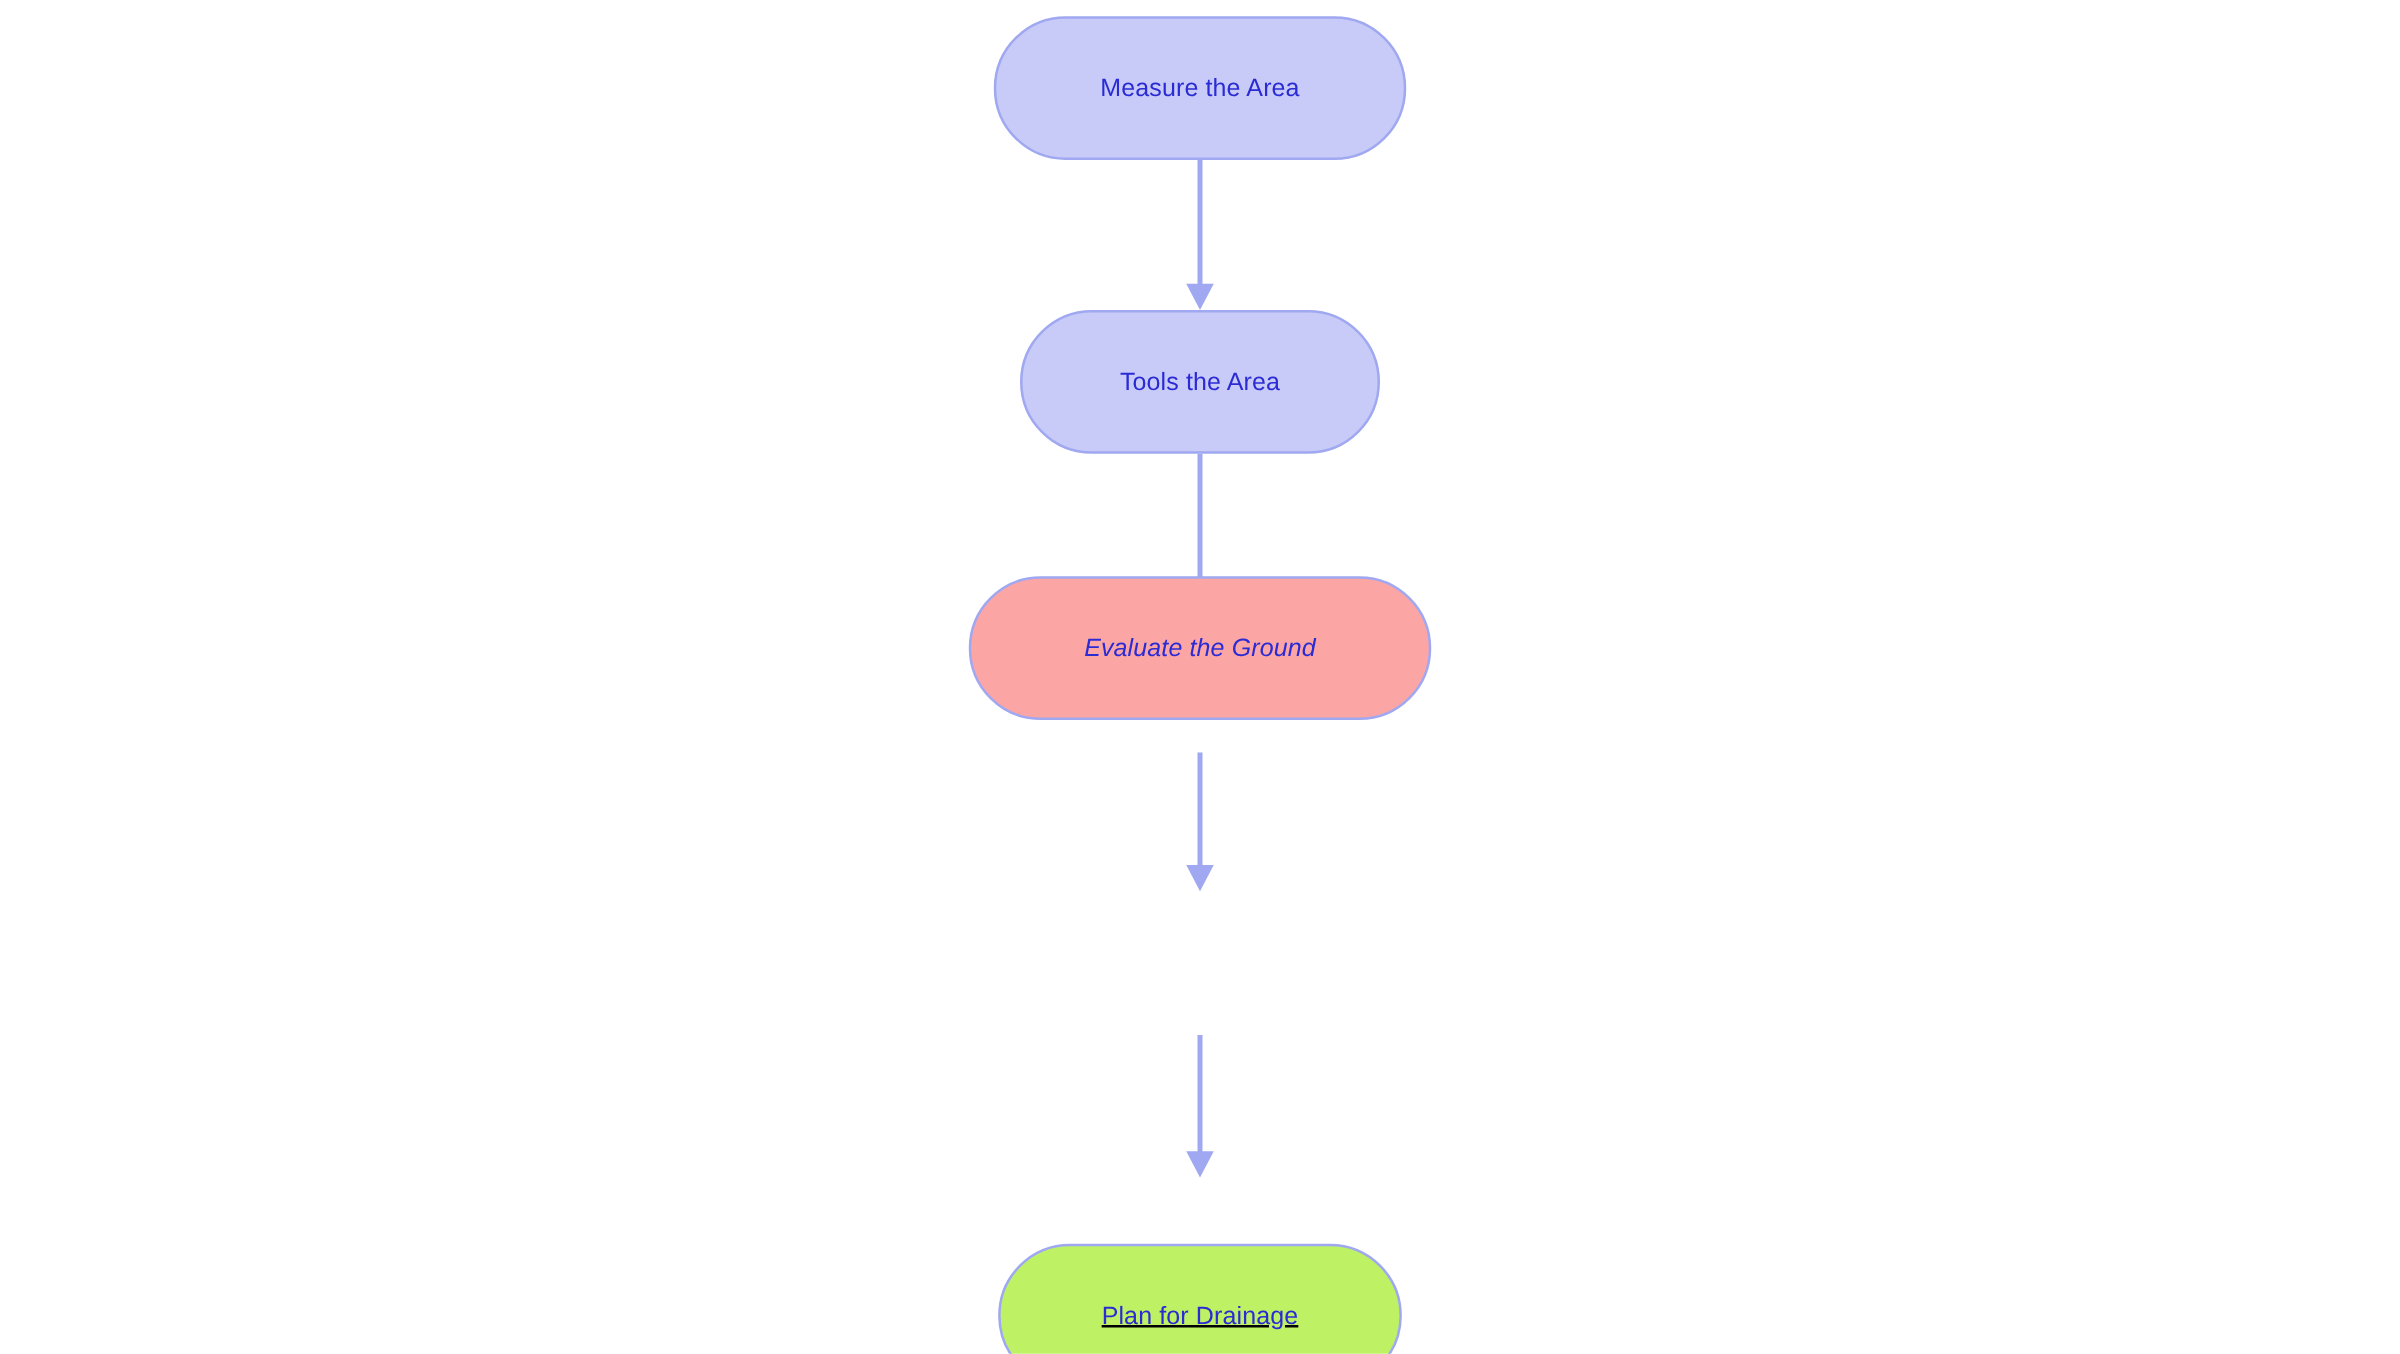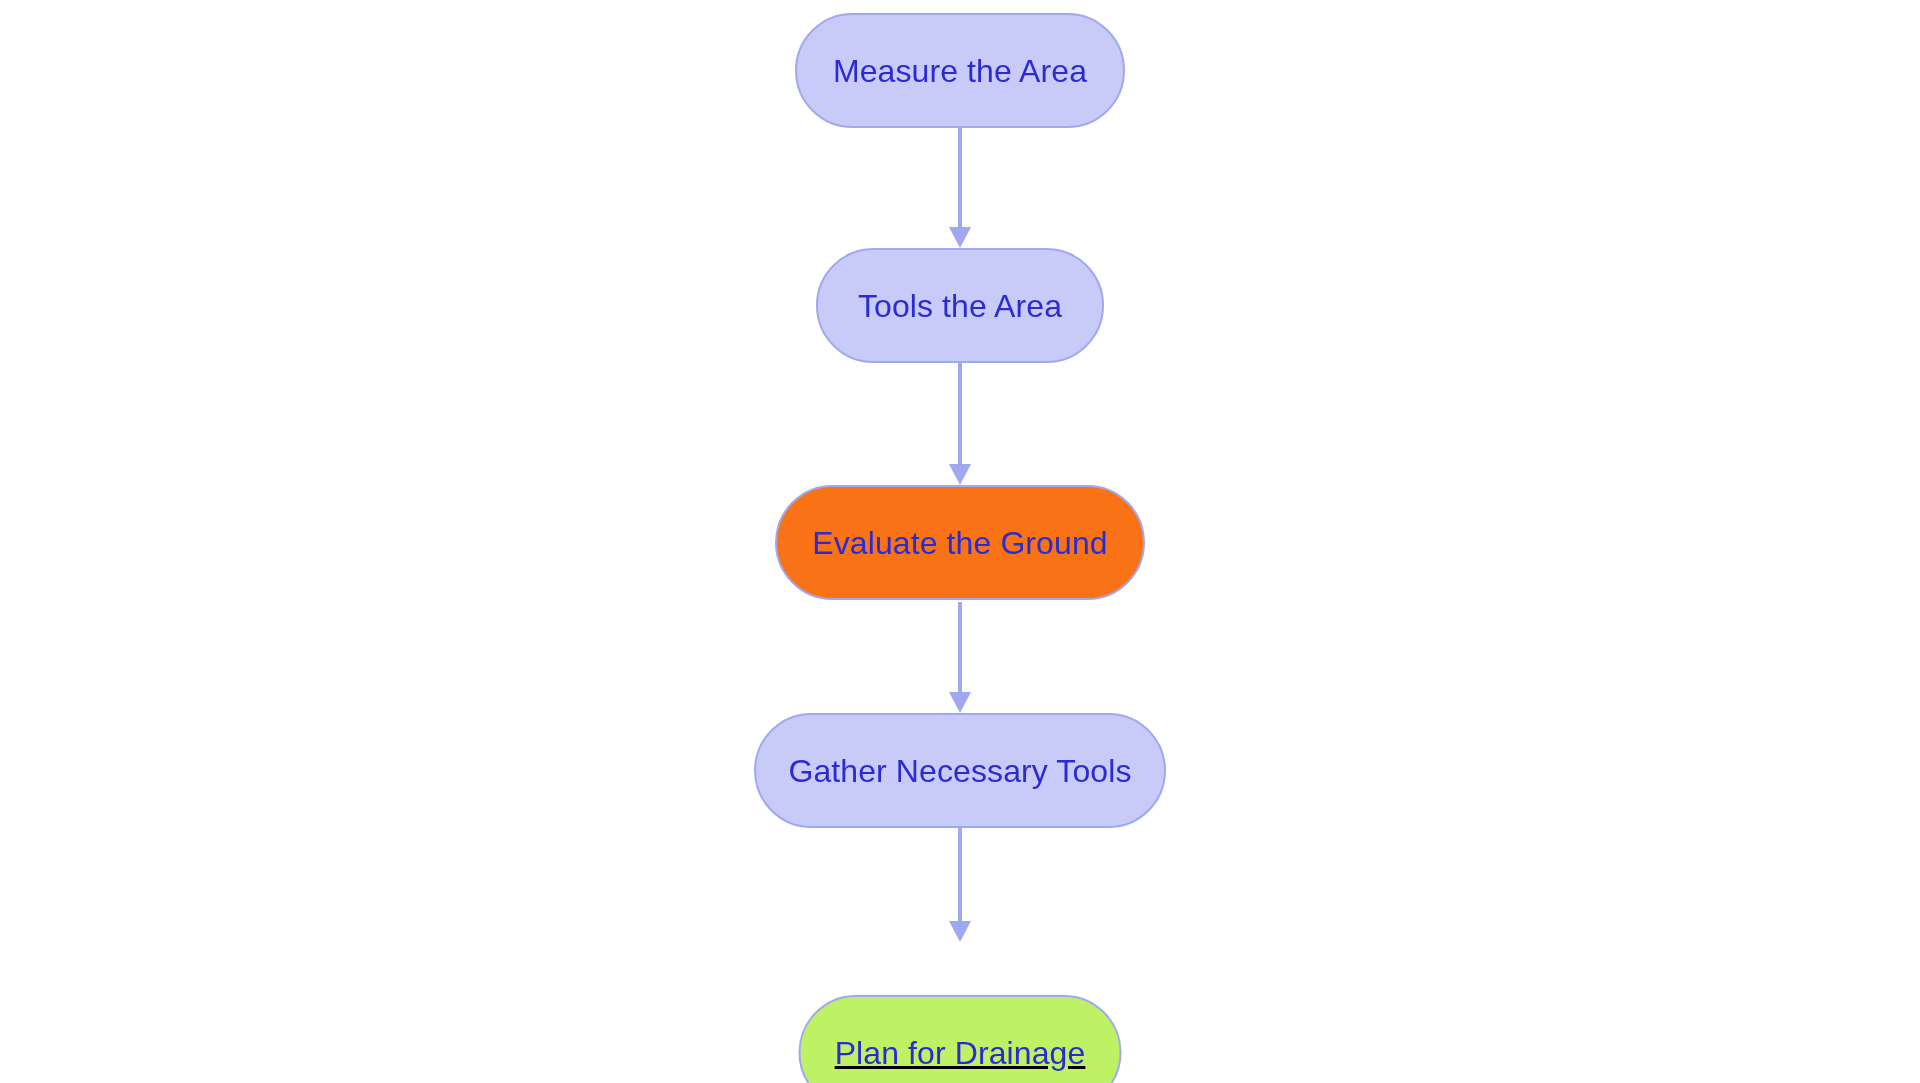--- a/index.html
+++ b/index.html
@@ -32,21 +32,21 @@
     justify-content: center;
     background: #c8cbf8;
     border: 2px solid #9fa8f0;
     border-radius: 999px;
     height: 115px;
   }
 
   .flow-node-label {
     color: #2b2bd4;
     font-family: "Liberation Sans", sans-serif;
-    font-size: 32px;
+    font-size: 20px;
     font-weight: 400;
     letter-spacing: 0.1px;
     line-height: 1;
     white-space: nowrap;
     text-align: right;
   }
 
   
   .flow-connector {
     position: absolute;
@@ -90,32 +90,29 @@
 
   <div class="flow-node" style="width: 288px; top: 248px; background: rgb(200, 203, 248); border-color: rgb(159, 168, 240);">
     <span class="flow-node-label" style="color: rgb(43, 43, 212);">Tools the Area</span>
   </div>
 
   <div class="flow-connector" style="top: 363px; height: 122px;">
     <span class="stem" style="height: 102px; background: rgb(159, 168, 240);"></span>
     <span class="arrowhead" style="border-top-color: rgb(159, 168, 240);"></span>
   </div>
 
-  <div class="flow-node" style="width: 370px; top: 485px; background: #f97316; border-color: rgb(159, 168, 240);">
+  <div class="flow-node" style="width: 370px; top: 461px; background: #fca5a5; border-color: rgb(159, 168, 240); font-style: italic;">
     <span class="flow-node-label" style="color: rgb(43, 43, 212);">Evaluate the Ground</span>
   </div>
 
   <div class="flow-connector" style="top: 602px; height: 111px;">
     <span class="stem" style="height: 91px; background: rgb(159, 168, 240);"></span>
     <span class="arrowhead" style="border-top-color: rgb(159, 168, 240);"></span>
   </div>
 
-  <div class="flow-node" style="width: 412px; top: 713px; background: rgb(200, 203, 248); border-color: rgb(159, 168, 240);">
-    <span class="flow-node-label" style="color: rgb(43, 43, 212);">Gather Necessary Tools</span>
-  </div>
 
   <div class="flow-connector" style="top: 828px; height: 114px;">
     <span class="stem" style="height: 94px; background: rgb(159, 168, 240);"></span>
     <span class="arrowhead" style="border-top-color: rgb(159, 168, 240);"></span>
   </div>
 
   <div class="flow-node" style="width: 323px; top: 995px; background: #bef264; border-color: rgb(159, 168, 240); text-decoration: underline;">
     <span class="flow-node-label" style="color: rgb(43, 43, 212);">Plan for Drainage</span>
   </div>
 

